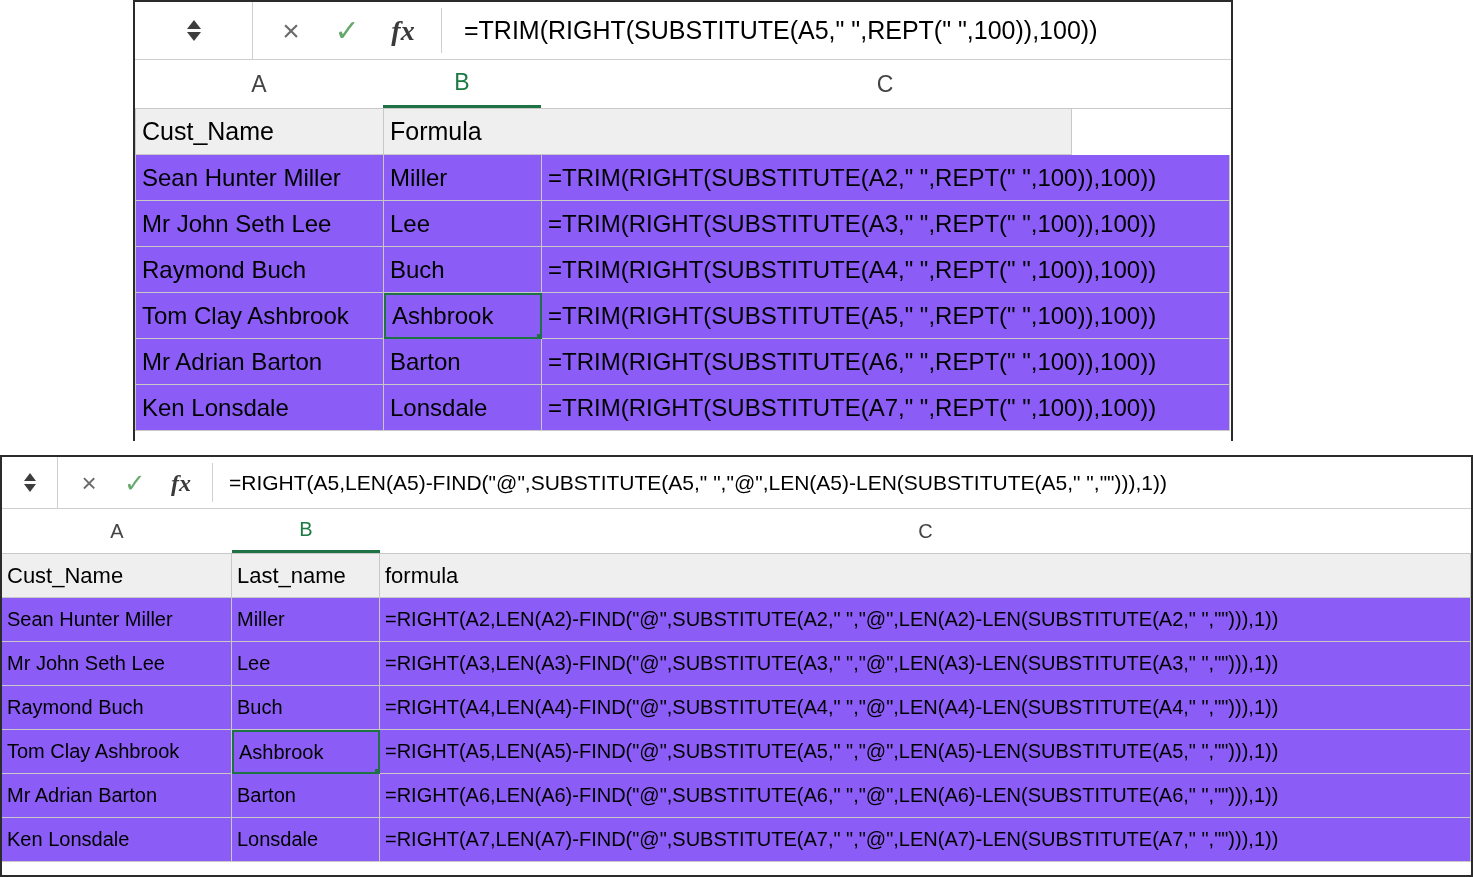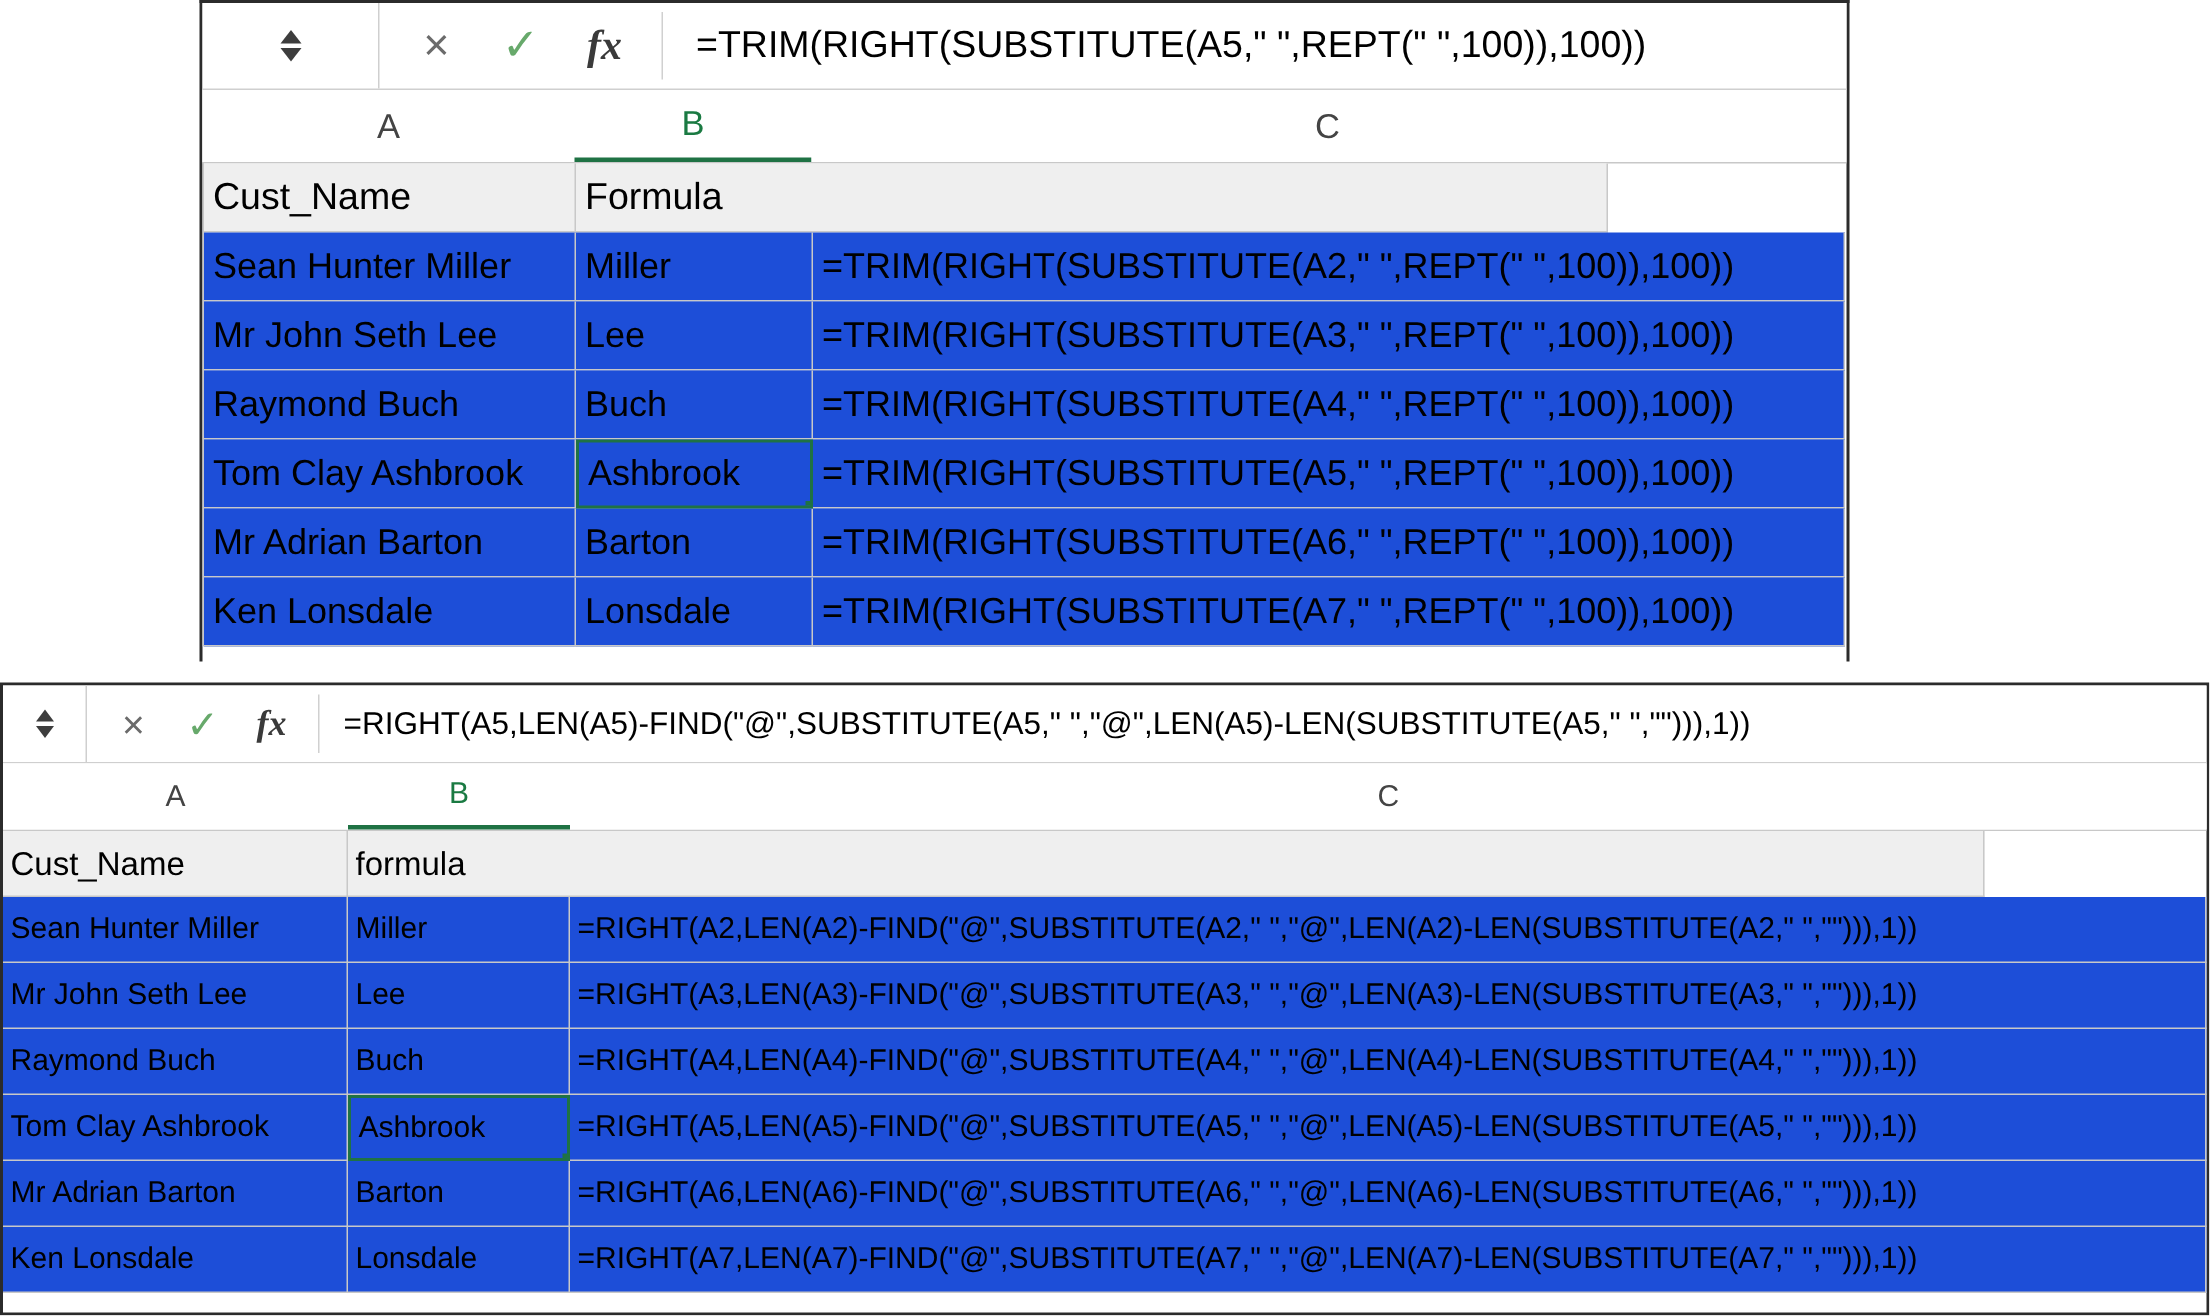--- a/index.html
+++ b/index.html
@@ -104,21 +104,21 @@
   }
   .row {
     display: flex;
     box-sizing: border-box;
   }
   .cell {
     box-sizing: border-box;
     display: flex;
     align-items: center;
     color: #000000;
-    background: #1d4ed8;
+    background: #8b5cf6;
     overflow: hidden;
     white-space: nowrap;
   }
   .cell.header-cell {
     background: #efefef;
   }
   .cell.active {
     border: 2px solid #1f7244 !important;
     position: relative;
   }
@@ -291,20 +291,21 @@
 
     <div class="col-header-row">
       <div class="col-head" style="width:230px">A</div>
       <div class="col-head selected" style="width:148px">B</div>
       <div class="col-head" style="width:1091px">C</div>
     </div>
 
     <div class="grid">
       <div class="row">
         <div class="cell header-cell" style="width:230px">Cust_Name</div>
+        <div class="cell header-cell" style="width:148px">Last_name</div>
         <div class="cell header-cell" style="width:1091px">formula</div>
       </div>
       <div class="row">
         <div class="cell" style="width:230px">Sean Hunter Miller</div>
         <div class="cell" style="width:148px">Miller</div>
         <div class="cell clip-right" style="width:1091px">=RIGHT(A2,LEN(A2)-FIND("@",SUBSTITUTE(A2," ","@",LEN(A2)-LEN(SUBSTITUTE(A2," ",""))),1))</div>
       </div>
       <div class="row">
         <div class="cell" style="width:230px">Mr John Seth Lee</div>
         <div class="cell" style="width:148px">Lee</div>

